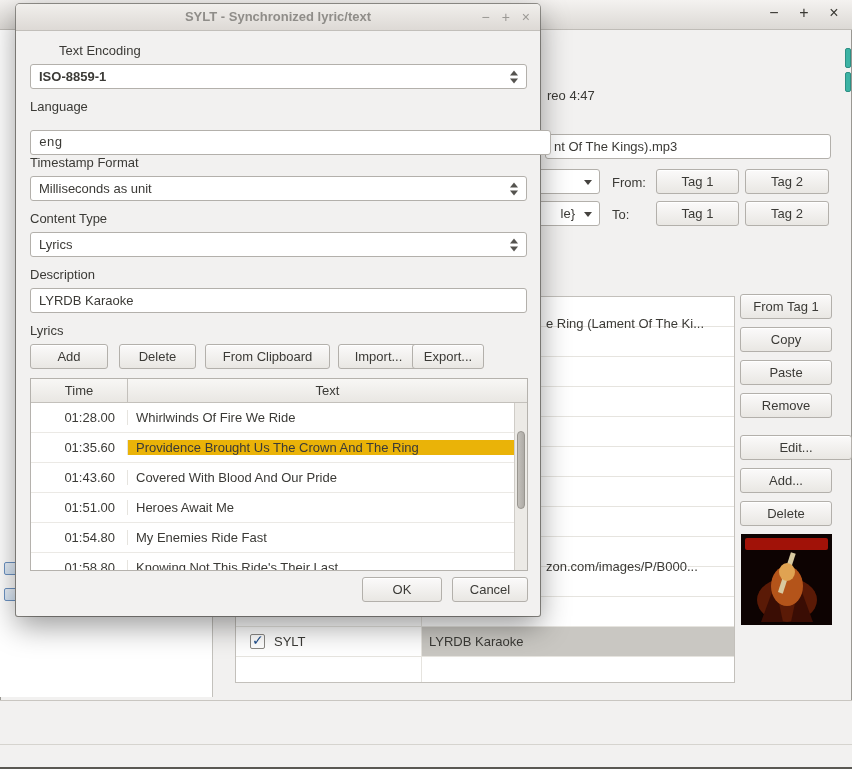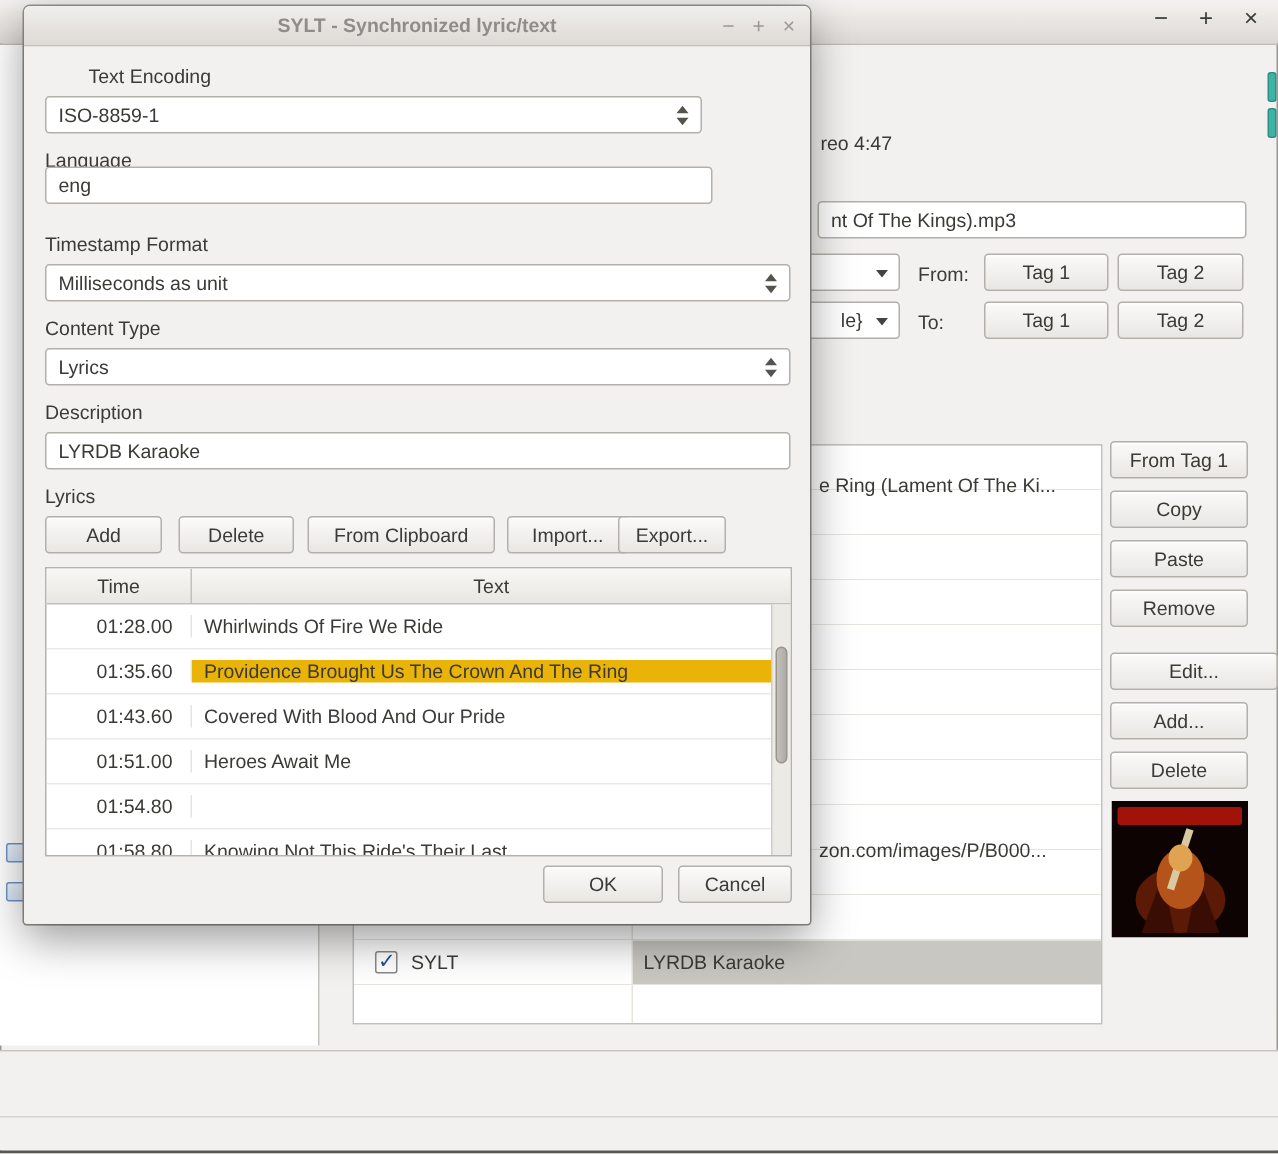--- a/index.html
+++ b/index.html
@@ -210,30 +210,30 @@
       <div class="dlg-title">SYLT - Synchronized lyric/text</div>
       <div class="dlg-controls">
         <span>−</span>
         <span>+</span>
         <span>×</span>
       </div>
     </div>
     <div class="dlg-body">
 
       <div class="label" style="left:14px;top:12px;margin-left:29px;">Text Encoding</div>
-      <div class="combo" style="left:14px;top:33px;width:438px;height:25px;">
+      <div class="combo" style="left:14px;top:33px;width:497px;height:25px;font-weight:bold;">
         <span>ISO-8859-1</span>
         <div class="spinner">
           <div class="sp-up"></div>
             <div class="sp-down"></div>
         </div>
       </div>
 
       <div class="label" style="left:14px;top:68px;">Language</div>
-      <input class="input" style="left: 14px; top: 80px; width: 445px; height: 25px;" value="eng">
+      <input class="input" style="left: 14px; top: 99px; width: 521px; height: 25px; font-family: Liberation Mono, monospace;" value="eng">
 
       <div class="label" style="left:14px;top:124px;">Timestamp Format</div>
       <div class="combo" style="left:14px;top:145px;width:497px;height:25px;">
         <span>Milliseconds as unit</span>
         <div class="spinner">
           <div class="sp-up"></div>
             <div class="sp-down"></div>
         </div>
       </div>
 
@@ -274,20 +274,21 @@
           <div class="lyr-row">
             <div class="c-time">01:43.60</div>
             <div class="c-text">Covered With Blood And Our Pride</div>
           </div>
           <div class="lyr-row">
             <div class="c-time">01:51.00</div>
             <div class="c-text">Heroes Await Me</div>
           </div>
           <div class="lyr-row">
             <div class="c-time">01:54.80</div>
+            <div class="c-text">My Enemies Ride Fast</div>
           </div>
           <div class="lyr-row">
             <div class="c-time">01:58.80</div>
             <div class="c-text">Knowing Not This Ride's Their Last</div>
           </div>
         </div>
         <div class="lyr-scroll">
           <div class="lyr-thumb"></div>
         </div>
       </div>

